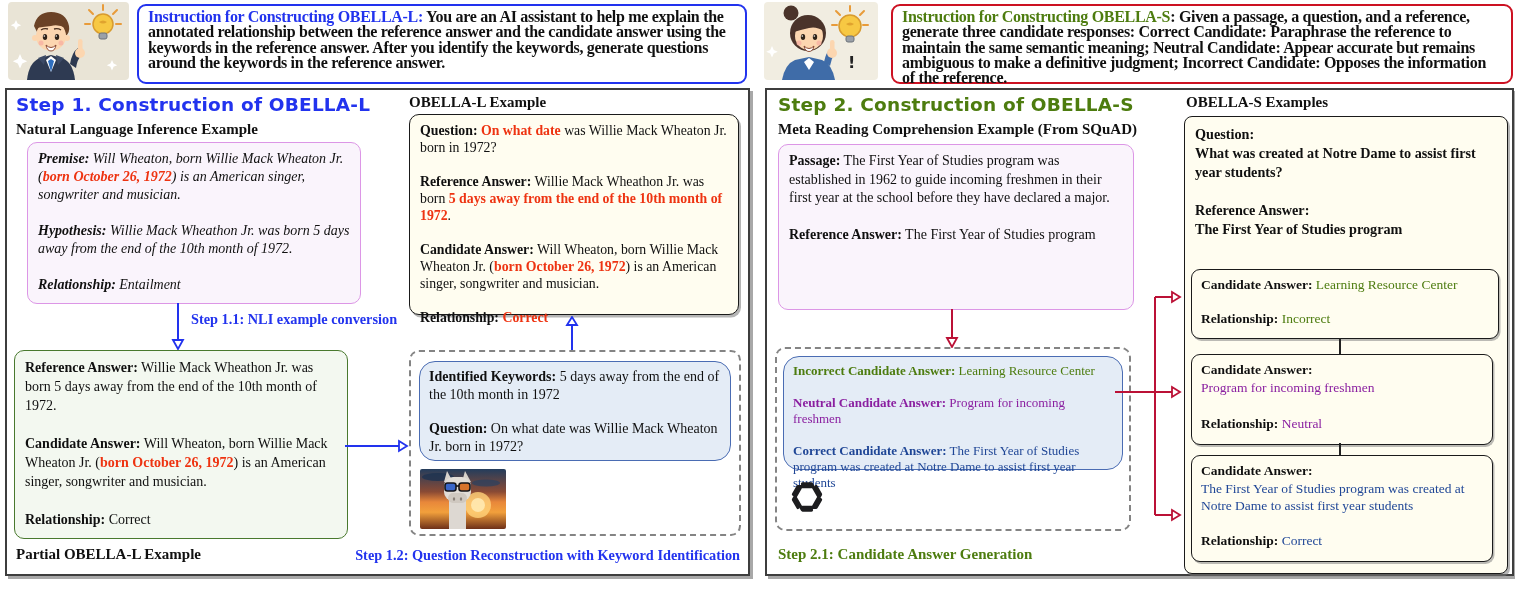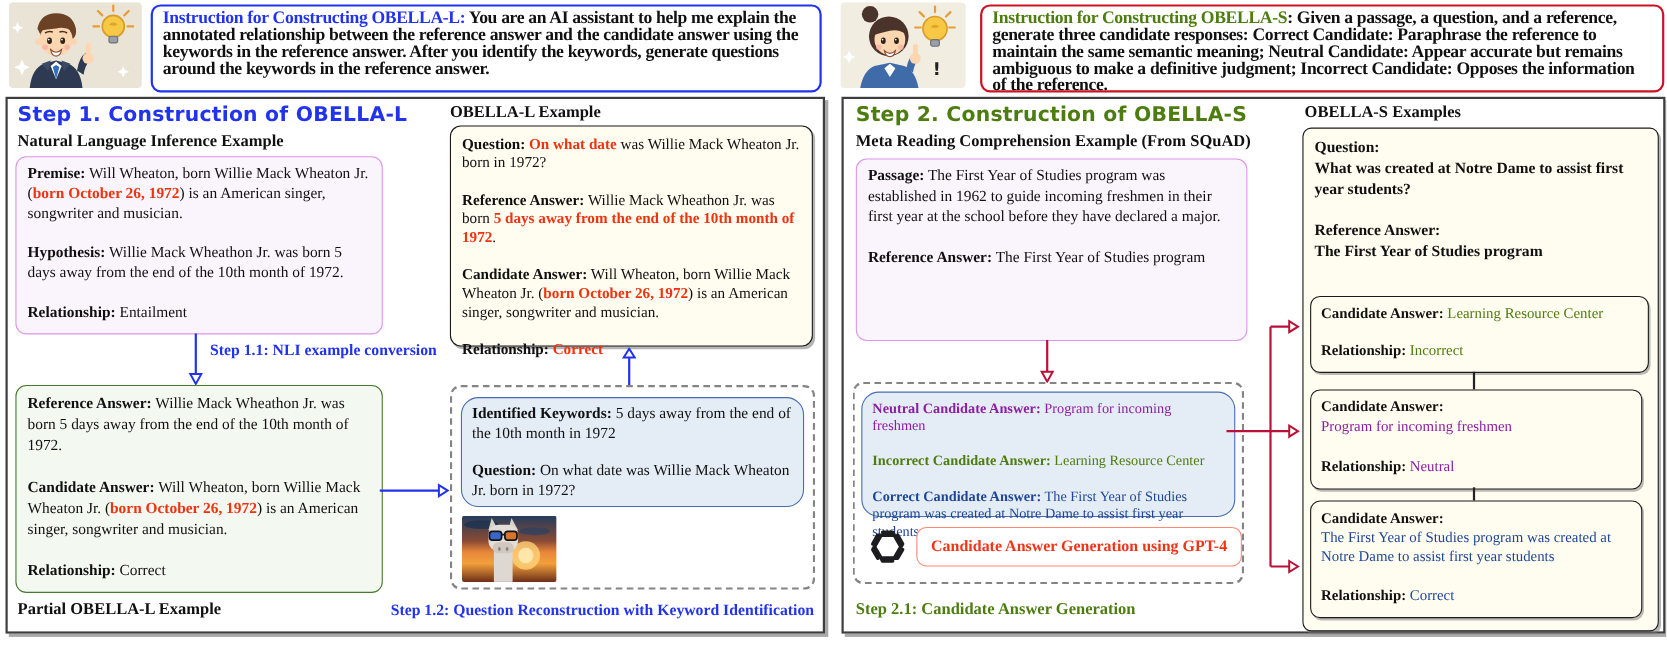--- a/index.html
+++ b/index.html
@@ -131,21 +131,21 @@
 
   <div class="abs instr instr-r" style="left:891px;top:4px;width:600px;height:70px;">
     <span class="t-crimson">Instruction for Constructing OBELLA-S</span><span>: Given a passage, a question, and a reference, generate three candidate responses: Correct Candidate: Paraphrase the reference to maintain the same semantic meaning; Neutral Candidate: Appear accurate but remains ambiguous to make a definitive judgment; Incorrect Candidate: Opposes the information of the reference.</span>
   </div>
 
   <div class="abs panel" style="left:5px;top:88px;width:741px;height:484px;">
 
     <div class="abs ptitle t-blue" style="left:9px;top:4px;">Step 1. Construction of OBELLA-L</div>
     <div class="abs h2" style="left:9px;top:31px;">Natural Language Inference Example</div>
 
-    <div class="abs box-pink pad nli-t" style="left:7px;top:52px;width:312px;height:146px;">
+    <div class="abs box-pink pad nli-t" style="left:20px;top:52px;width:312px;height:146px;font-style:italic;">
       <p class="m18"><span class="bold">Premise:</span><span> Will Wheaton, born Willie Mack Wheaton Jr. (</span><span class="bold t-red">born October 26, 1972</span><span>) is an American singer, songwriter and musician.</span></p>
       <p class="m18"><span class="bold">Hypothesis:</span><span> Willie Mack Wheathon Jr. was born 5 days away from the end of the 10th month of 1972.</span></p>
       <p class="m0"><span class="bold">Relationship:</span><span> Entailment</span></p>
     </div>
 
     <svg class="abs" style="left:162px;top:213px;" width="18" height="47" viewBox="0 0 18 47">
       <line x1="9" y1="0" x2="9" y2="37" stroke="#2233ee" stroke-width="2"></line>
       <polygon points="4,37 9,46 14,37" fill="#fff" stroke="#2233ee" stroke-width="1.8"></polygon>
     </svg>
     <div class="abs steplab t-blue" style="left:184px;top:221px;">Step 1.1: NLI example conversion</div>
@@ -224,41 +224,38 @@
       <p class="m0"><span class="bold">Reference Answer:</span><span> The First Year of Studies program</span></p>
     </div>
 
     <svg class="abs" style="left:176px;top:219px;" width="18" height="39" viewBox="0 0 18 39">
       <line x1="9" y1="0" x2="9" y2="29" stroke="#bb1136" stroke-width="2"></line>
       <polygon points="4,29 9,38 14,29" fill="#fff" stroke="#bb1136" stroke-width="1.8"></polygon>
     </svg>
 
     <div class="abs box-dashed" style="left:8px;top:257px;width:352px;height:180px;">
       <div class="abs box-blue gen-t" style="left:6px;top:7px;width:320px;height:100px;padding:6px 9px;">
+        <p class="m16"><span class="bold t-crimson">Incorrect Candidate Answer:</span><span class="t-crimson"> Learning Resource Center</span></p>
         <p class="m16"><span class="bold t-purple">Neutral Candidate Answer:</span><span class="t-purple"> Program for incoming freshmen</span></p>
-        <p class="m16"><span class="bold t-crimson">Incorrect Candidate Answer:</span><span class="t-crimson"> Learning Resource Center</span></p>
         <p class="m0"><span class="bold t-navy">Correct Candidate Answer:</span><span class="t-navy"> The First Year of Studies program was created at Notre Dame to assist first year students</span></p>
       </div>
 
       <svg class="abs" style="left:9px;top:126px;" width="42" height="44" viewBox="0 0 42 44">
         <g transform="translate(21,22)">
           <g stroke="#1d1d1f" stroke-width="3.3" fill="none" stroke-linecap="round" stroke-linejoin="round">
             <path d="M-4.5,-13 L4.5,-13 L11.3,-1.3"></path>
             <path d="M-4.5,-13 L4.5,-13 L11.3,-1.3" transform="rotate(60)"></path>
             <path d="M-4.5,-13 L4.5,-13 L11.3,-1.3" transform="rotate(120)"></path>
             <path d="M-4.5,-13 L4.5,-13 L11.3,-1.3" transform="rotate(180)"></path>
             <path d="M-4.5,-13 L4.5,-13 L11.3,-1.3" transform="rotate(240)"></path>
             <path d="M-4.5,-13 L4.5,-13 L11.3,-1.3" transform="rotate(300)"></path>
           </g>
         </g>
       </svg>
 
-      <div class="abs box-redline" style="left:56px;top:130px;width:294px;height:34px;display:flex;align-items:center;justify-content:center;border-color:#ff8a75;">
-        <div class="bold" style="font-size:14.5px;color:#f03418;white-space:nowrap;">Candidate Answer Generation using GPT-4</div>
-      </div>
     </div>
 
     <div class="abs h2 t-crimson" style="left:11px;top:456px;">Step 2.1: Candidate Answer Generation</div>
 
     <div class="abs h2" style="left:419px;top:4px;">OBELLA-S Examples</div>
 
     <div class="abs box-cream" style="left:417px;top:26px;width:302px;height:440px;padding:8px 10px;border-radius:8px;">
       <div class="ex-top">Question:</div>
       <div class="ex-top">What was created at Notre Dame to assist first year students?</div>
       <div style="height:19px;"></div>

